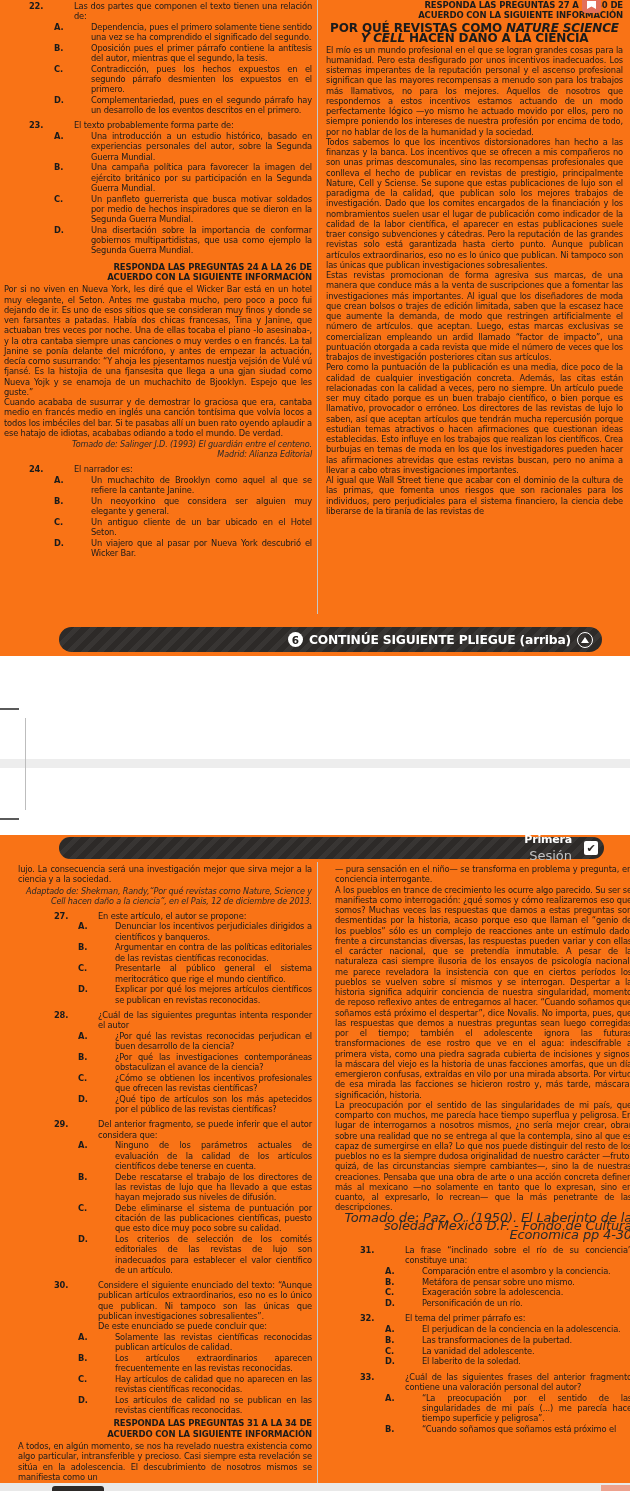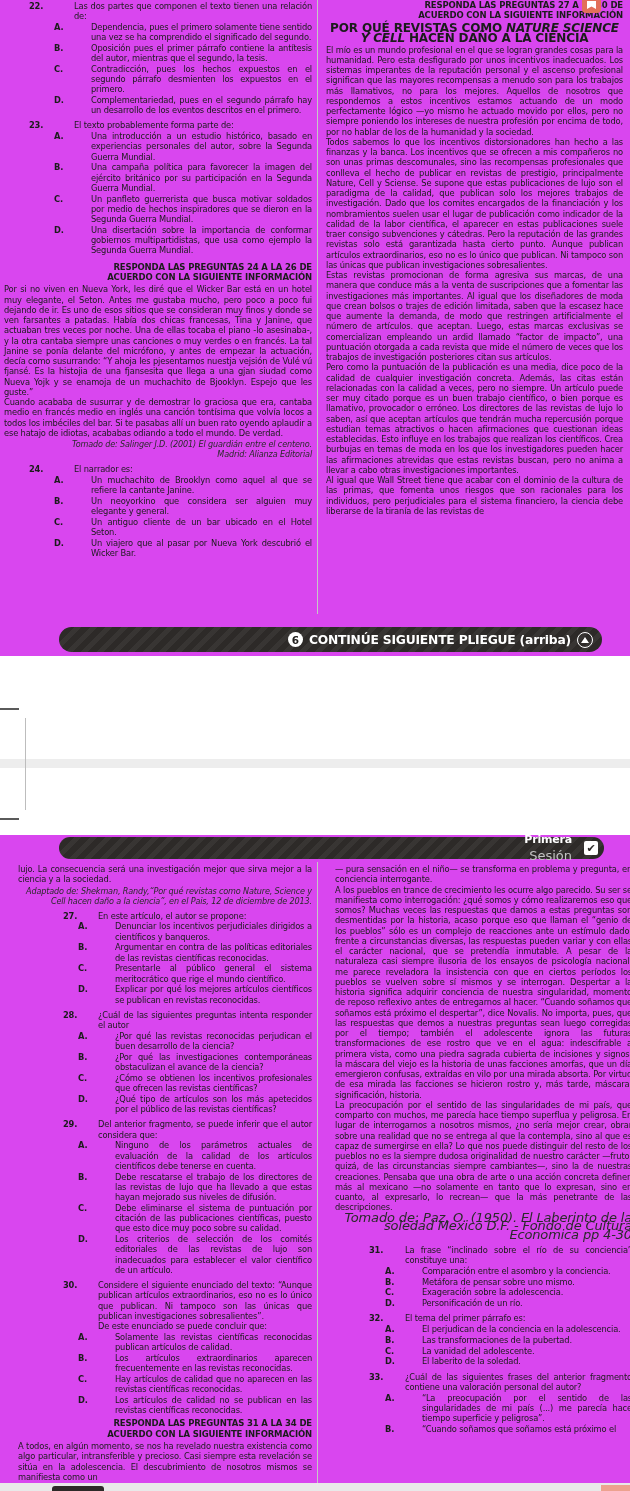--- a/index.html
+++ b/index.html
@@ -1,21 +1,21 @@
 <!DOCTYPE html>
 <html><head>
 <meta charset="utf-8">
 <style>
   html,body{margin:0;padding:0;}
   body{
     width:630px;height:1491px;position:relative;background:#ffffff;
     font-family:"DejaVu Sans","Liberation Sans",sans-serif;
     color:#1b1b1b;overflow:hidden;
   }
-  .page{position:absolute;left:0;width:630px;background:#d946ef;overflow:hidden;}
+  .page{position:absolute;left:0;width:630px;background:#f97316;overflow:hidden;}
   .page-top{top:0;height:656px;}
   .page-bottom{top:835px;height:656px;}
   .col{position:absolute;font-size:8.3px;line-height:10.25px;letter-spacing:-0.15px;}
   .top-left-col{left:4px;top:0;width:308px;}
   .top-right-col{left:326px;top:0;width:297px;}
   .bottom-left-col{left:18px;top:29px;width:294px;}
   .bottom-right-col{left:335px;top:29px;width:297px;}
   .clip-top{margin-top:-4.5px;}
   .divider{position:absolute;width:1px;background:#c6c6c6;}
   .divider-top{left:317px;top:0;height:614px;}
@@ -23,21 +23,21 @@
   .passage{text-align:justify;}
   .stem,.otext{text-align:justify;padding-left:20px;}
   .heading{font-weight:bold;text-align:right;font-size:8.5px;line-height:10.4px;margin:6px 0 2px 0;}
   .article-title{font-weight:bold;text-align:center;font-size:12px;line-height:10.4px;margin:0 0 1px 0;}
   .article-title .em{font-style:italic;}
   .attr{font-style:italic;text-align:right;font-size:8.1px;line-height:10px;margin:1px 0 2px 0;color:#2a2a2a;}
   .attr.small{font-size:13px;line-height:8.8px;}
   .q{position:relative;padding-left:50px;margin-top:5px;}
   .page-bottom .q{padding-left:60px;}
   .qnum{position:absolute;left:25px;top:0;font-weight:bold;}
-  .page-bottom .qnum{left:36px;margin-left:9px;}
+  .page-bottom .qnum{left:36px;}
   .opt{display:flex;margin-top:0.5px;}
   .letter{width:17px;flex:none;font-weight:bold;}
   .otext{flex:1;}
   
   .bar{
     background:#2d2a28;
     background-image:repeating-linear-gradient(135deg,rgba(255,255,255,0.05) 0 5px,rgba(255,255,255,0) 5px 11px);
     position:absolute;display:flex;align-items:center;justify-content:flex-end;
     color:#fff;
   }
@@ -121,21 +121,21 @@
             </div>
           </div>
       </div>
       <div class="heading">
         <span>RESPONDA LAS PREGUNTAS 24 A LA 26 DE</span><br>
         <span>ACUERDO CON LA SIGUIENTE INFORMACIÓN</span>
       </div>
       <div class="passage">Por si no viven en Nueva York, les diré que el Wicker Bar está en un hotel muy elegante, el Seton. Antes me gustaba mucho, pero poco a poco fui dejando de ir. Es uno de esos sitios que se consideran muy finos y donde se ven farsantes a patadas. Había dos chicas francesas, Tina y Janine, que actuaban tres veces por noche. Una de ellas tocaba el piano -lo asesinaba-, y la otra cantaba siempre unas canciones o muy verdes o en francés. La tal Janine se ponía delante del micrófono, y antes de empezar la actuación, decía como susurrando: “Y ahoja les pjesentamos nuestja vejsión de Vulé vú fjansé. Es la histojia de una fjansesita que llega a una gjan siudad como Nueva Yojk y se enamoja de un muchachito de Bjooklyn. Espejo que les guste.”</div>
       <div class="passage">Cuando acababa de susurrar y de demostrar lo graciosa que era, cantaba medio en francés medio en inglés una canción tontísima que volvía locos a todos los imbéciles del bar. Si te pasabas allí un buen rato oyendo aplaudir a ese hatajo de idiotas, acababas odiando a todo el mundo. De verdad.</div>
       <div class="attr">
-        <span>Tomado de: Salinger J.D. (2001) El guardián entre el centeno.</span><br>
+        <span>Tomado de: Salinger J.D. (1993) El guardián entre el centeno.</span><br>
         <span>Madrid: Alianza Editorial</span>
       </div>
       <div class="q">
         <span class="qnum">24.</span>
         <div class="stem">El narrador es:</div>
         <div>
             <div class="opt">
               <span class="letter">A.</span>
               <div class="otext">Un muchachito de Brooklyn como aquel al que se refiere la cantante Janine.</div>
             </div>

